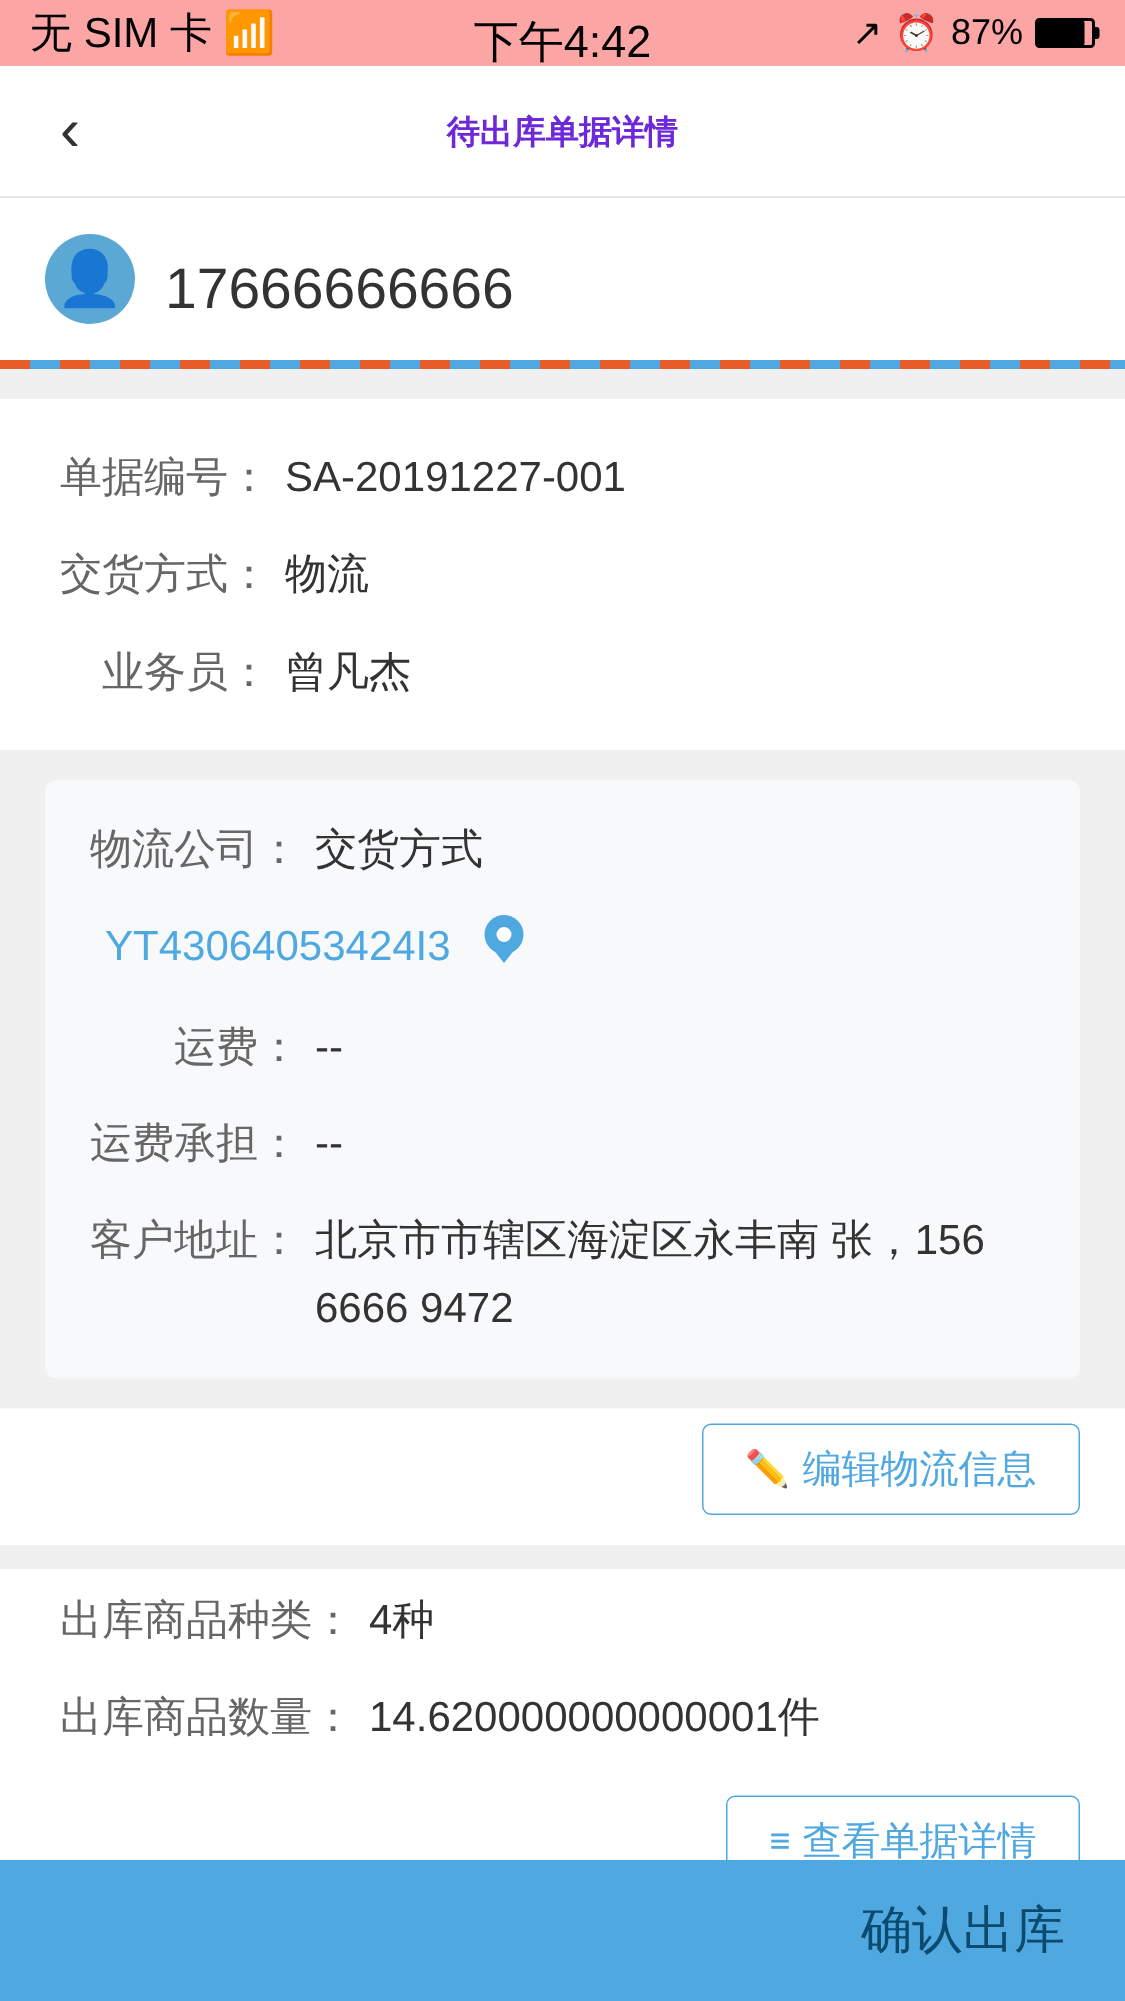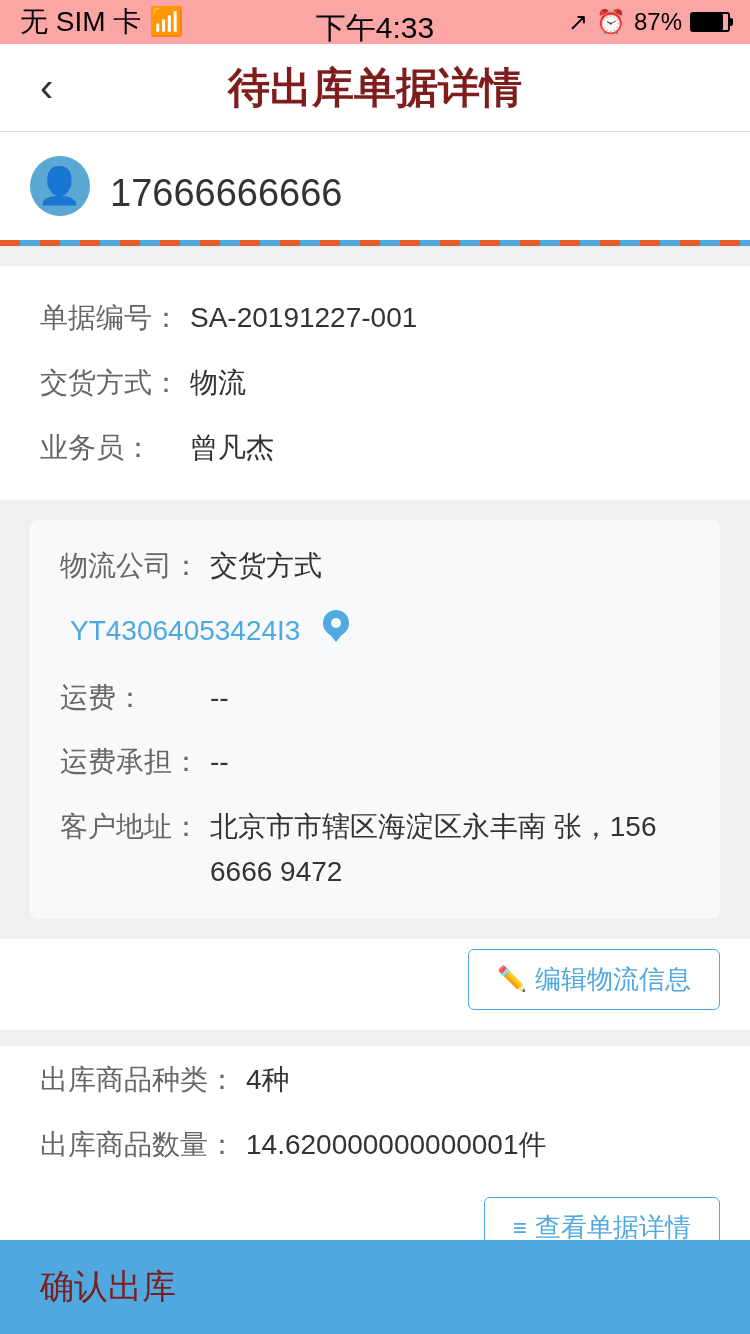--- a/index.html
+++ b/index.html
@@ -85,23 +85,23 @@
     .back-btn {
       font-size: 40px;
       color: #333;
       cursor: pointer;
       padding: 10px;
     }
     .nav-title {
       position: absolute;
       left: 50%;
       transform: translateX(-50%);
-      font-size: 42px;
+      font-size: 22px;
       font-weight: 600;
-      color: #7f1d1d;
+      color: #6d28d9;
     }
 
     
     .customer-header {
       background: #fff;
       padding: 24px 30px;
       display: flex;
       align-items: center;
       gap: 20px;
     }
@@ -151,21 +151,21 @@
       margin-bottom: 20px;
       font-size: 28px;
       line-height: 1.6;
     }
     .info-row:last-child {
       margin-bottom: 0;
     }
     .info-label {
       color: #666;
       min-width: 140px;
-      text-align: left;
+      text-align: right;
       flex-shrink: 0;
     }
     .info-value {
       color: #333;
       flex: 1;
       padding-left: 10px;
     }
     .info-value.blue {
       color: #4fa8e0;
     }
@@ -251,46 +251,46 @@
       bottom: 0;
       left: 0;
       background: #4fa8e0;
       padding: 24px 40px;
       display: flex;
       justify-content: center;
     }
     .confirm-btn {
       width: 100%;
       background: #4fa8e0;
-      color: #7f1d1d;
+      color: #0c4a6e;
       font-size: 34px;
       font-weight: 500;
       border: none;
       cursor: pointer;
-      text-align: left;
+      text-align: right;
     }
 
     .page-wrapper {
       display: flex;
       flex-direction: column;
       min-height: 1334px;
     }
     .main-content {
       flex: 1;
       padding-bottom: 100px;
     }
   </style>
 </head>
 <body>
 
 <div class="page-wrapper">
 
   <div class="status-bar">
     <span class="status-left">无 SIM 卡 📶</span>
-    <span class="status-center">下午4:33</span>
+    <span class="status-center">下午4:42</span>
     <div class="status-right">
       <span>↗</span>
       <span>⏰</span>
       <span>87%</span>
       <div class="battery-icon">
         <div class="battery-fill"></div>
       </div>
     </div>
   </div>
 

